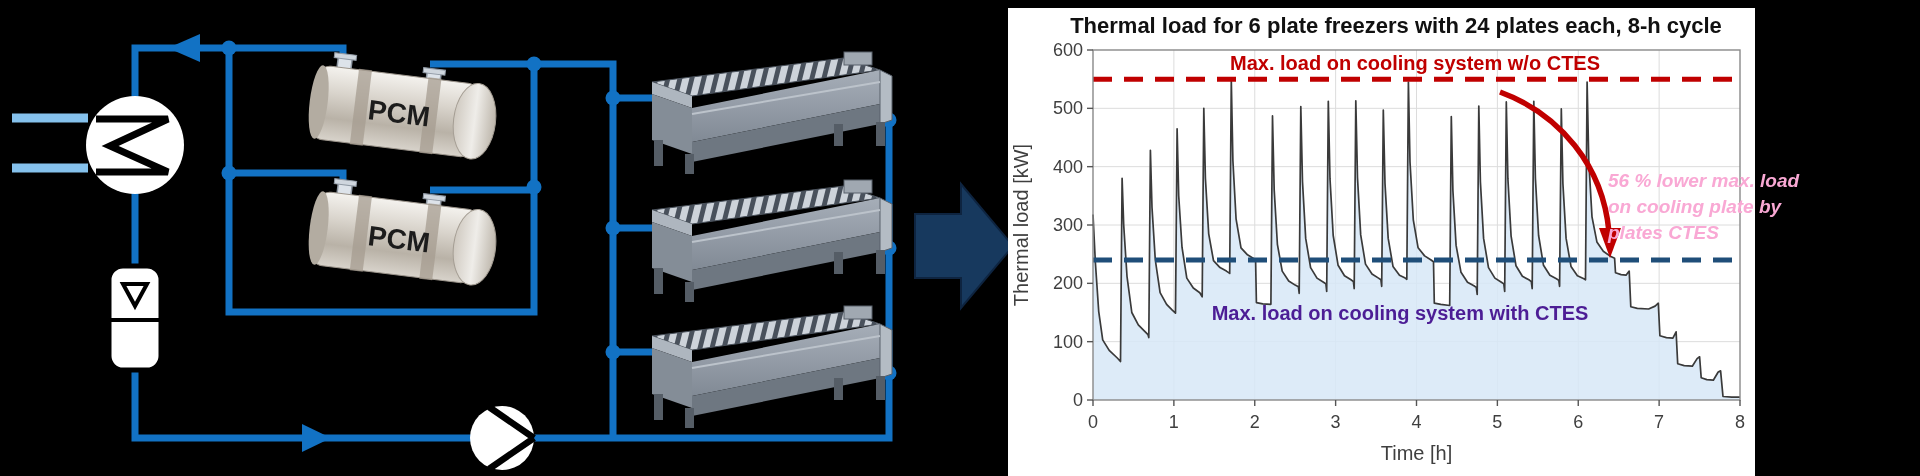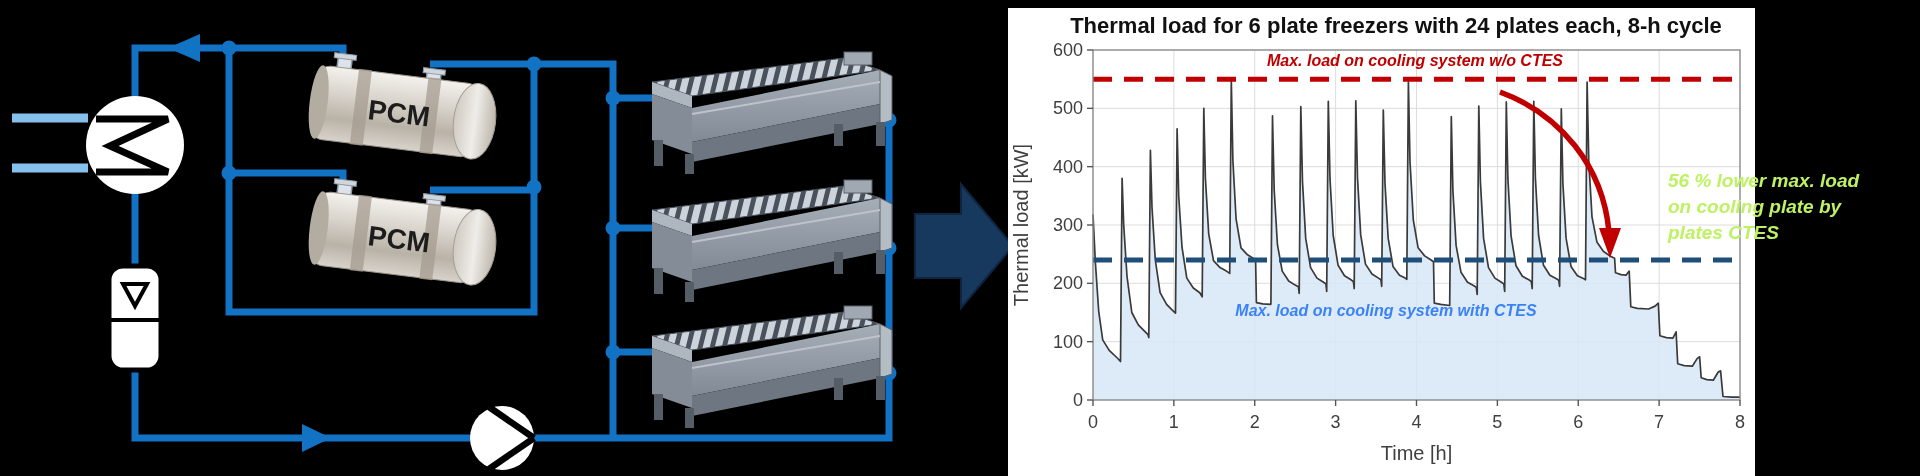--- a/index.html
+++ b/index.html
@@ -3,25 +3,25 @@
 <meta charset="utf-8">
 <style>
   html,body{margin:0;padding:0;background:#000;}
   .stage{position:relative;width:1920px;height:476px;background:#000;overflow:hidden;
          font-family:"Liberation Sans","DejaVu Sans",sans-serif;}
   .diagram{position:absolute;left:0;top:0;}
   .chart-panel{position:absolute;left:1008px;top:8px;width:747px;height:468px;background:#ffffff;}
   .chart-title{position:absolute;top:5px;left:0;right:0;text-align:center;
                font-size:22px;font-weight:bold;color:#111;letter-spacing:0px;white-space:nowrap;padding-left:29px;}
   #chart{position:absolute;left:0;top:0;}
-  .hline-label{position:absolute;font-size:16px;font-weight:bold;font-style:italic;white-space:nowrap;
+  .hline-label{position:absolute;font-size:20px;font-weight:bold;white-space:nowrap;
                transform:translateX(-50%);}
   .hline-label.red{left:407px;top:44px;color:#c00000;}
-  .hline-label.blue{left:378px;top:294px;color:#3b82f6;}
-  .red-note{position:absolute;left:1668px;top:168px;width:250px;color:#bef264;
+  .hline-label.blue{left:392px;top:294px;color:#4c1d95;}
+  .red-note{position:absolute;left:1608px;top:168px;width:250px;color:#f9a8d4;
             font-size:19px;font-weight:bold;font-style:italic;line-height:1.38;}
   text{font-family:"Liberation Sans","DejaVu Sans",sans-serif;}
 </style>
 </head>
 <body>
 
 <div class="stage">
 
   <svg class="diagram" width="1008" height="476" viewBox="0 0 1008 476">
     <defs>

